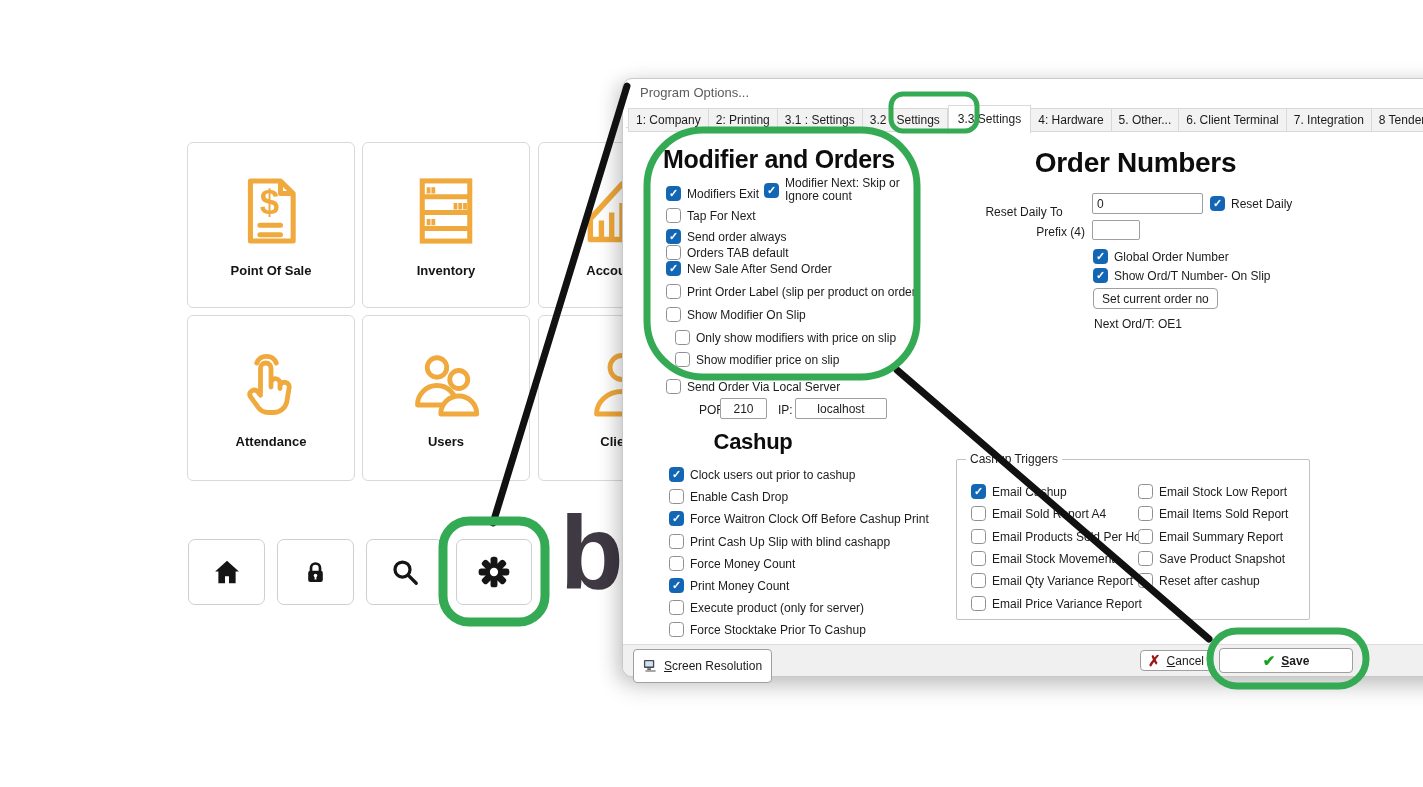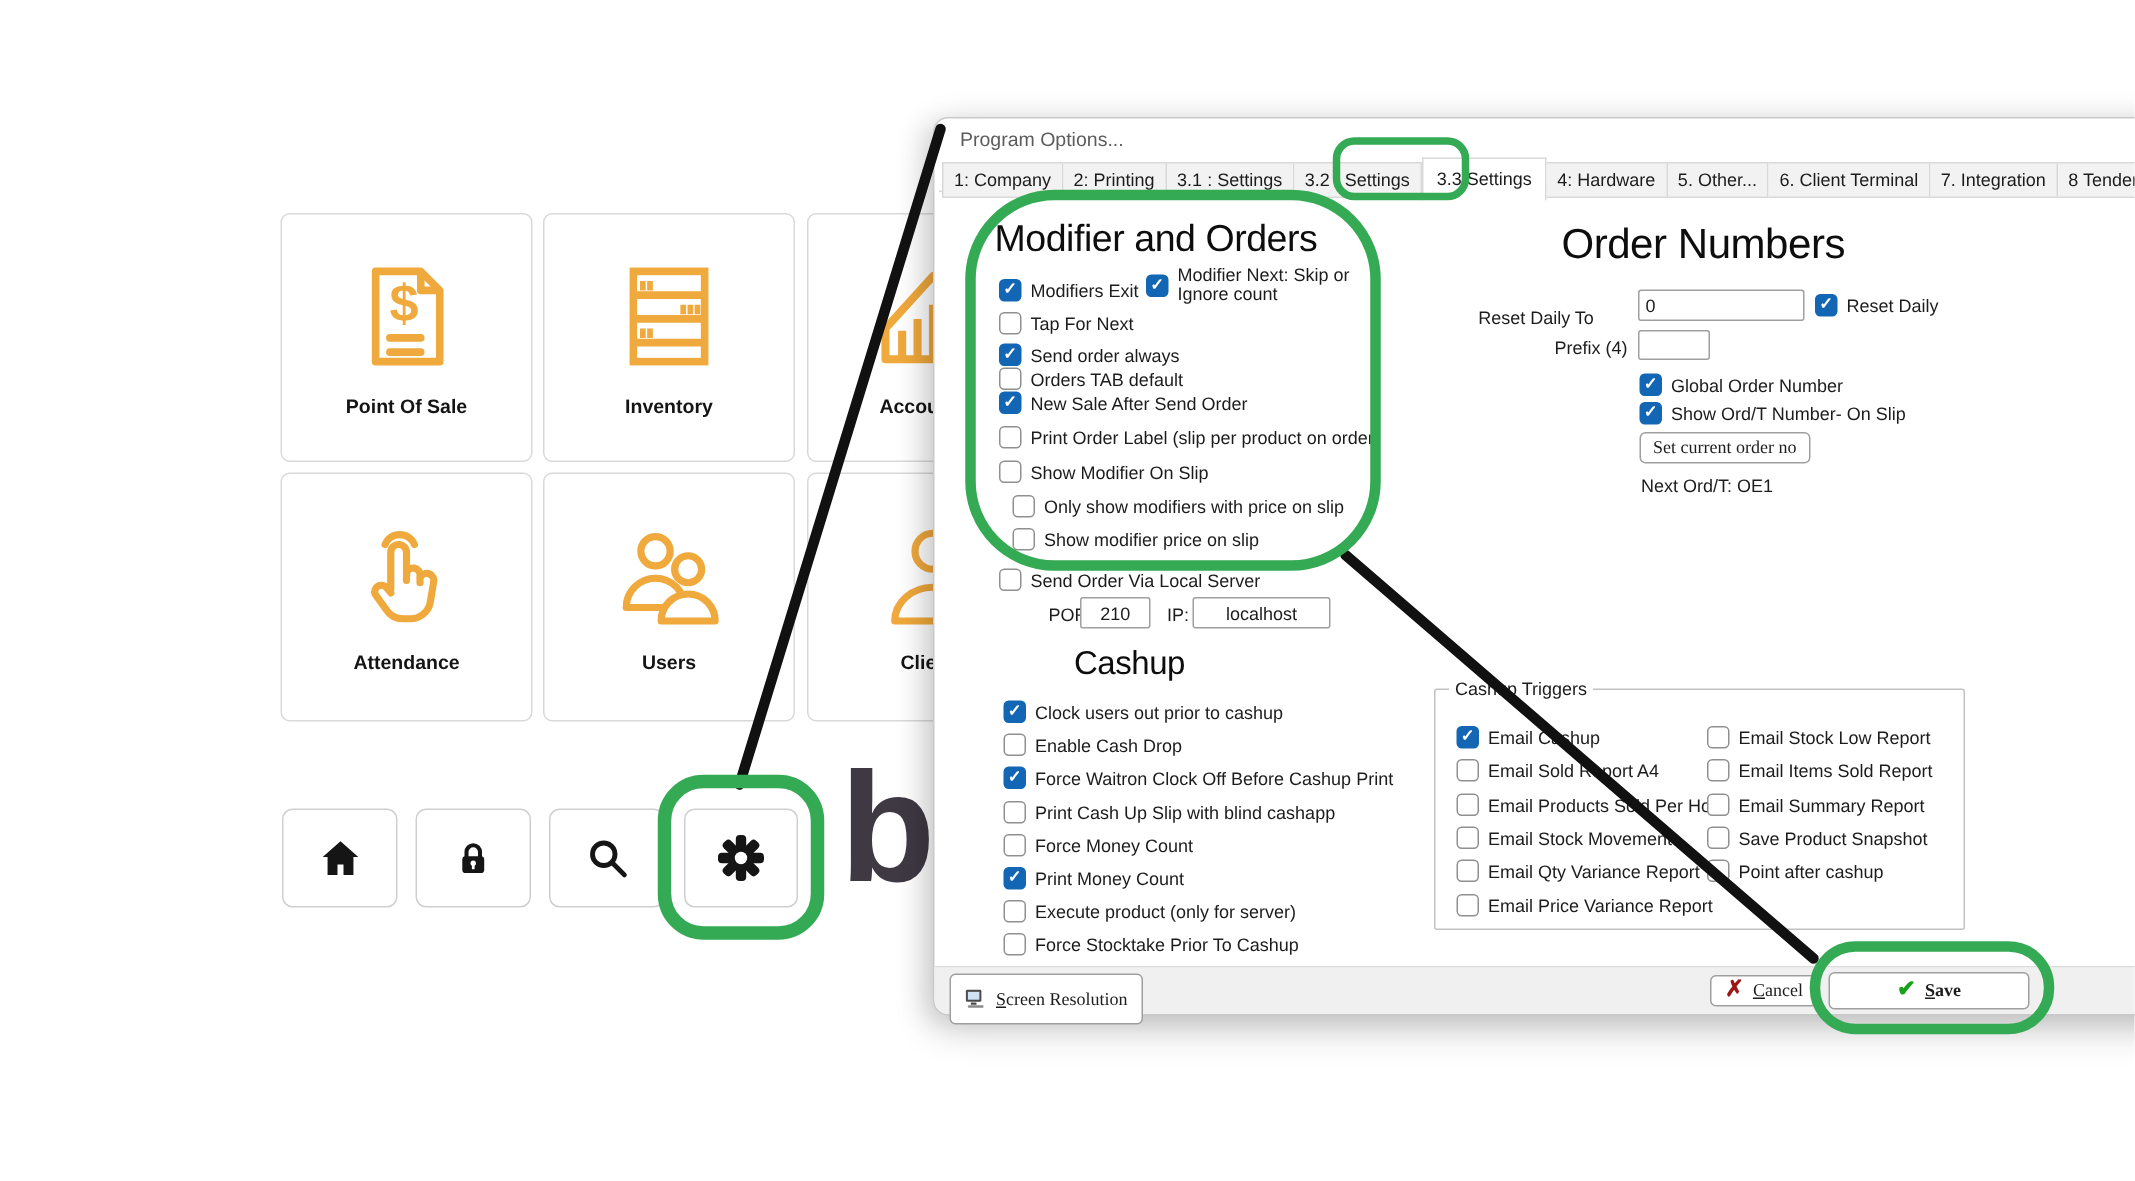--- a/index.html
+++ b/index.html
@@ -23,26 +23,26 @@
   .dlg-title{position:absolute;left:17px;top:6px;font-size:13px;color:#5c5c5c}
   .dlg-close{position:absolute;right:16px;top:4px;font-size:16px;color:#9a9a9a}
   .tabs{position:absolute;left:5px;top:26px;display:flex;align-items:flex-end;z-index:2}
   .tab{font-size:12px;background:#f2f2f2;border:1px solid #d9d9d9;border-left:none;
        padding:4px 7px;white-space:nowrap}
   .tab:first-child{border-left:1px solid #d9d9d9}
   .tab.active{background:#fff;border-left:1px solid #d9d9d9;border-bottom:1px solid #fff;
        padding:6px 9px 7px;margin-bottom:-2px;position:relative;z-index:3}
   .pane-line{position:absolute;left:3px;right:3px;top:48px;border-top:1px solid #d9d9d9}
 
-  .h1{position:absolute;font-weight:400;color:#0d0d0d;letter-spacing:-0.3px}
+  .h1{position:absolute;font-weight:700;color:#0d0d0d;letter-spacing:-0.3px}
   .flabel{position:absolute;font-size:12px;white-space:nowrap}
   .tbox{position:absolute;border:1px solid #9f9f9f;border-radius:2px;font-size:12px;
         font-family:inherit;box-sizing:border-box;padding:0 4px;background:#fff;color:#1c1c1c}
   .btn{position:absolute;background:#fff;border:1px solid #9f9f9f;border-radius:4px;font-size:12px;
-       font-family:Liberation Serif, serif;display:flex;align-items:center;justify-content:center;gap:6px;
+       font-family:Liberation Sans, sans-serif;display:flex;align-items:center;justify-content:center;gap:6px;
        color:#1c1c1c;box-sizing:border-box;white-space:nowrap}
   .accel::first-letter{text-decoration:underline}
 
   
   .cb{position:absolute;display:flex;align-items:center;gap:6px;font-size:12px;white-space:nowrap}
   .cb .box{width:15px;height:15px;border:1px solid #8f8f8f;border-radius:3.5px;background:#fff;
            flex:0 0 auto;box-sizing:border-box;display:flex;align-items:center;justify-content:center}
   .cb[data-checked="true"] .box{background:#1266b4;border-color:#1266b4}
   .cb[data-checked="true"] .box::after{content:"✓";color:#fff;font-size:11px;font-weight:bold;line-height:1}
   .cb .lbl{line-height:14px}
@@ -318,21 +318,21 @@
     <div class="cb" style="left:181px;top:69px" data-checked="false">
       <span class="box"></span>
         <span class="lbl">Email Summary Report</span>
       </div>
     <div class="cb" style="left:181px;top:91px" data-checked="false">
       <span class="box"></span>
         <span class="lbl">Save Product Snapshot</span>
       </div>
     <div class="cb" style="left:181px;top:113px" data-checked="false">
       <span class="box"></span>
-        <span class="lbl">Point after cashup</span>
+        <span class="lbl">Reset after cashup</span>
       </div>
   </div>
 
   <div class="footer">
     <button class="btn" style="left:10px;top:4px;height:23px;padding:16px 9px">
       <svg width="15" height="14" viewBox="0 0 16 14">
         <rect x="1" y="0.5" width="11" height="8.5" rx="1" fill="#4a4a4a"></rect>
         <rect x="2.4" y="1.9" width="8.2" height="5.6" fill="#cfe3f5"></rect>
         <rect x="4.5" y="9.5" width="4" height="1.6" fill="#4a4a4a"></rect>
         <rect x="2.5" y="11.4" width="11" height="1.8" rx="0.5" fill="#8a8a8a"></rect>

